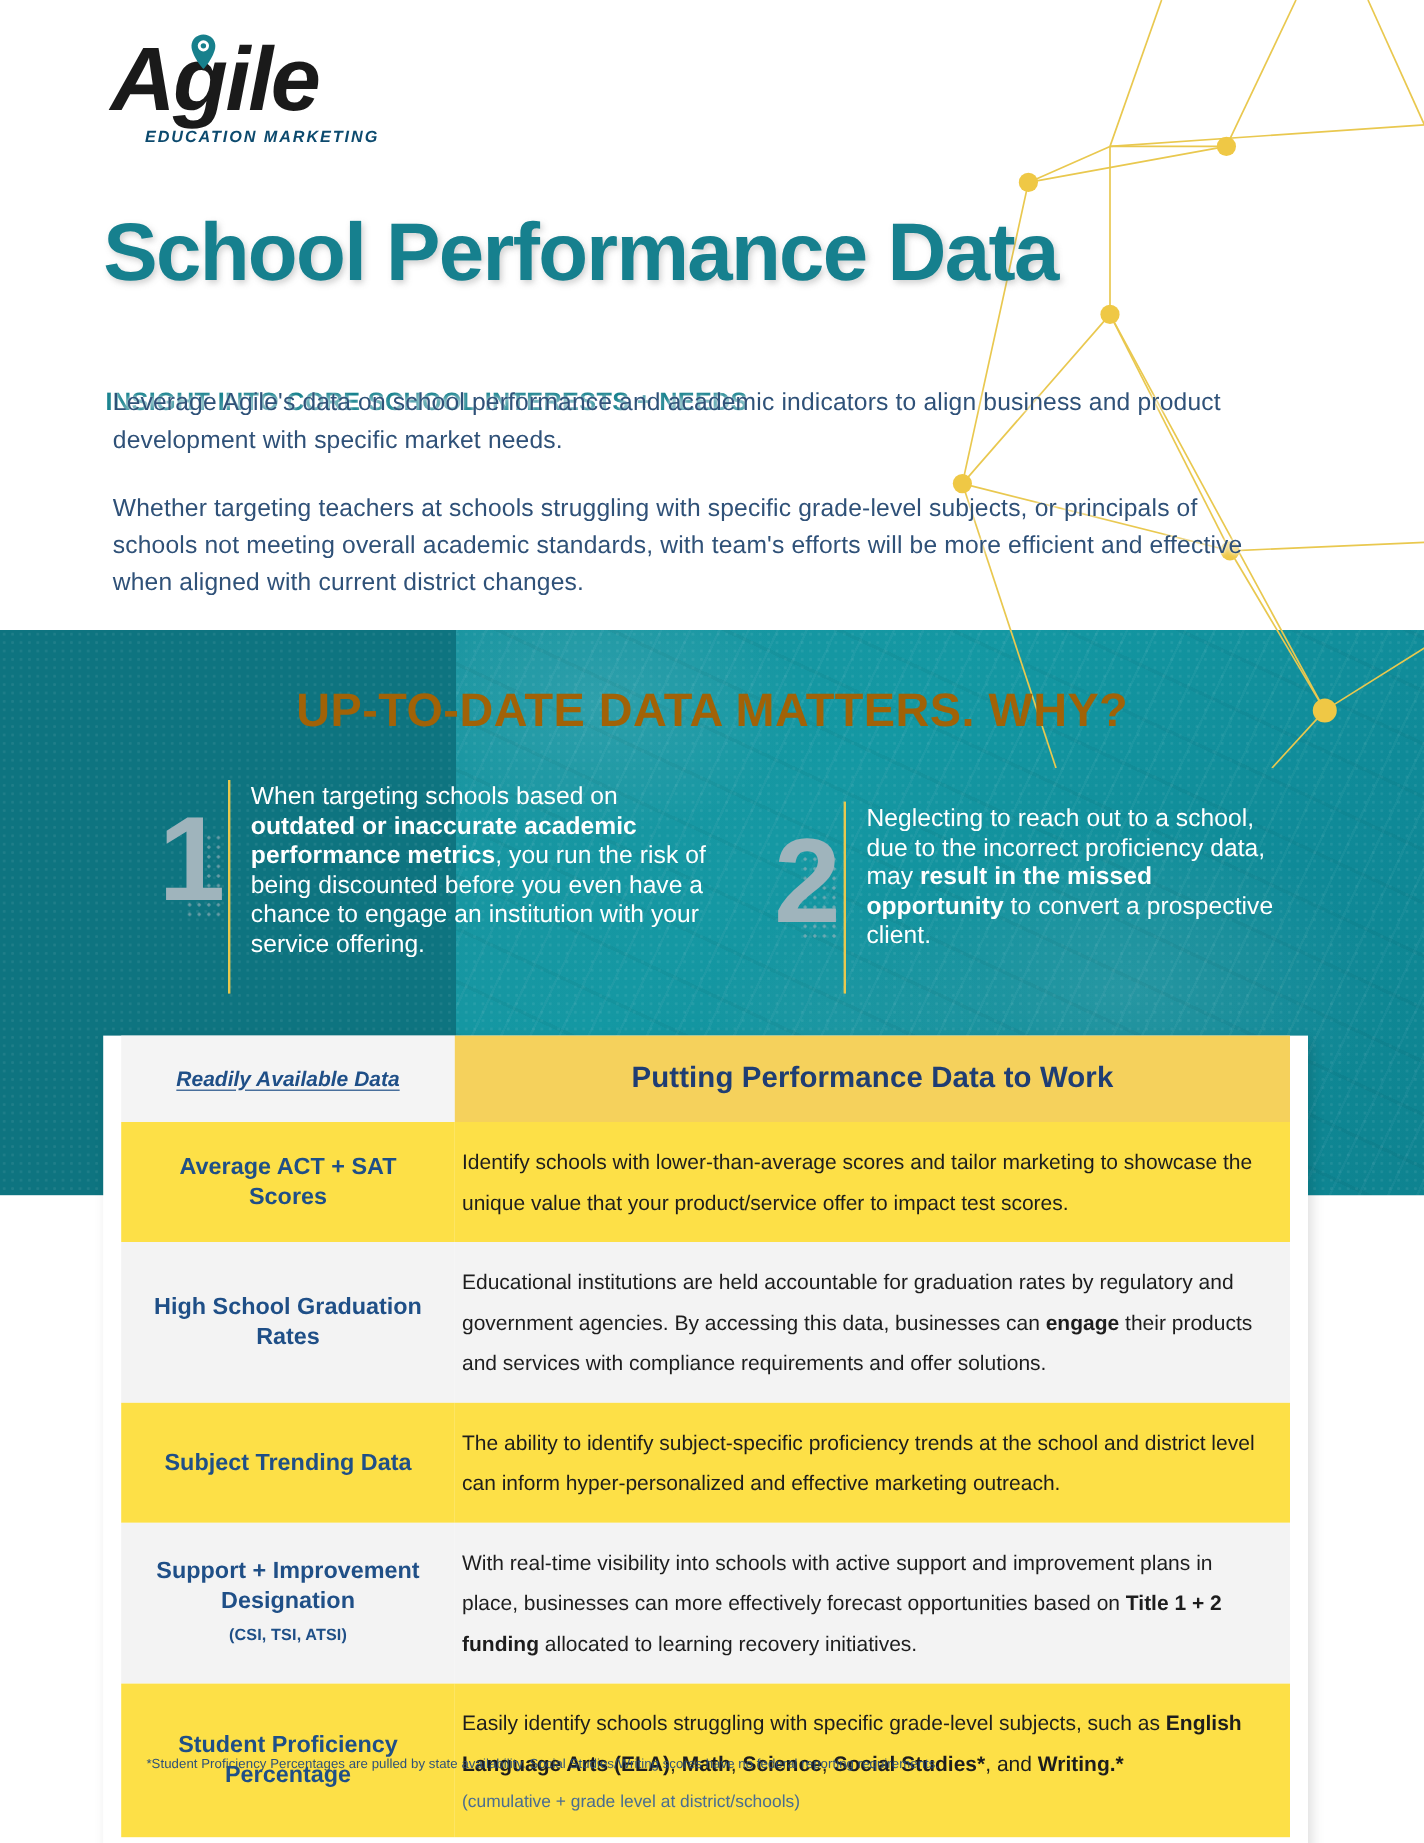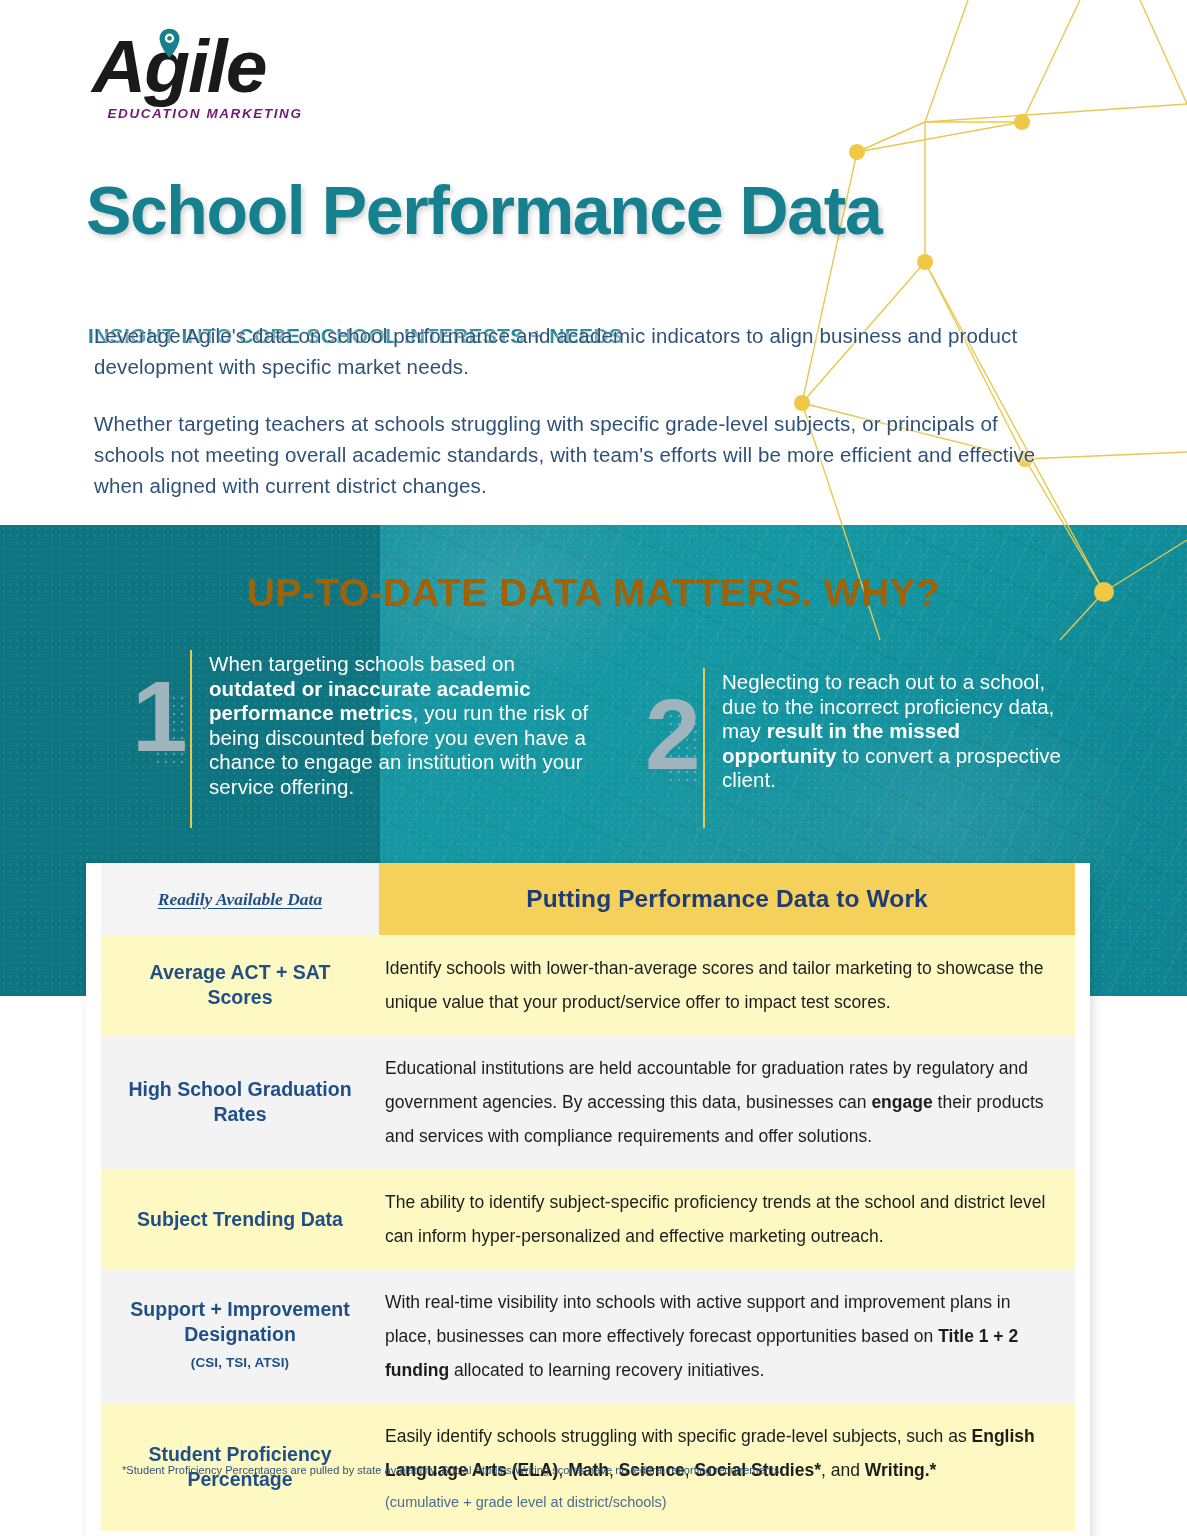--- a/index.html
+++ b/index.html
@@ -74,22 +74,22 @@
     top: 6px;
     width: 23px;
     height: 30px;
   }
   .logo-sub {
     position: relative;
     font-size: 13.5px;
     font-weight: bold;
     font-style: italic;
     letter-spacing: 1.6px;
-    color: #701a75;
-    text-align: center;
+    color: #0c4a6e;
+    text-align: right;
     padding-left: 8px;
     margin-top: -4px;
   }
 
   .page-title {
     position: absolute;
     left: 86px;
     top: 172px;
     font-size: 68px;
     font-weight: bold;
@@ -257,21 +257,20 @@
   }
   table.perf col.c1 { width: 278px; }
   table.perf col.c2 { width: 696px; }
 
   .th-left {
     background: #f4f4f4;
     text-align: center;
     vertical-align: middle;
     height: 72px;
     padding: 0 16px;
-    font-family: Liberation Serif, serif;
   }
   .th-left span {
     font-size: 17.5px;
     font-weight: bold;
     font-style: italic;
     color: #1f4f87;
     text-decoration: underline;
     text-underline-offset: 3px;
   }
   .th-right {
@@ -279,21 +278,21 @@
     text-align: center;
     vertical-align: middle;
     height: 72px;
     font-size: 24.5px;
     font-weight: bold;
     color: #1f3d73;
     letter-spacing: 0.1px;
   }
 
   tr.row-alt td { background: #f3f3f3; }
-  tr.row-plain td { background: #fef9c3; }
+  tr.row-plain td { background: #fde047; }
 
   td.label {
     text-align: center;
     vertical-align: middle;
     padding: 18px 14px;
     font-size: 19.5px;
     font-weight: bold;
     color: #1f4f87;
     line-height: 25px;
   }

